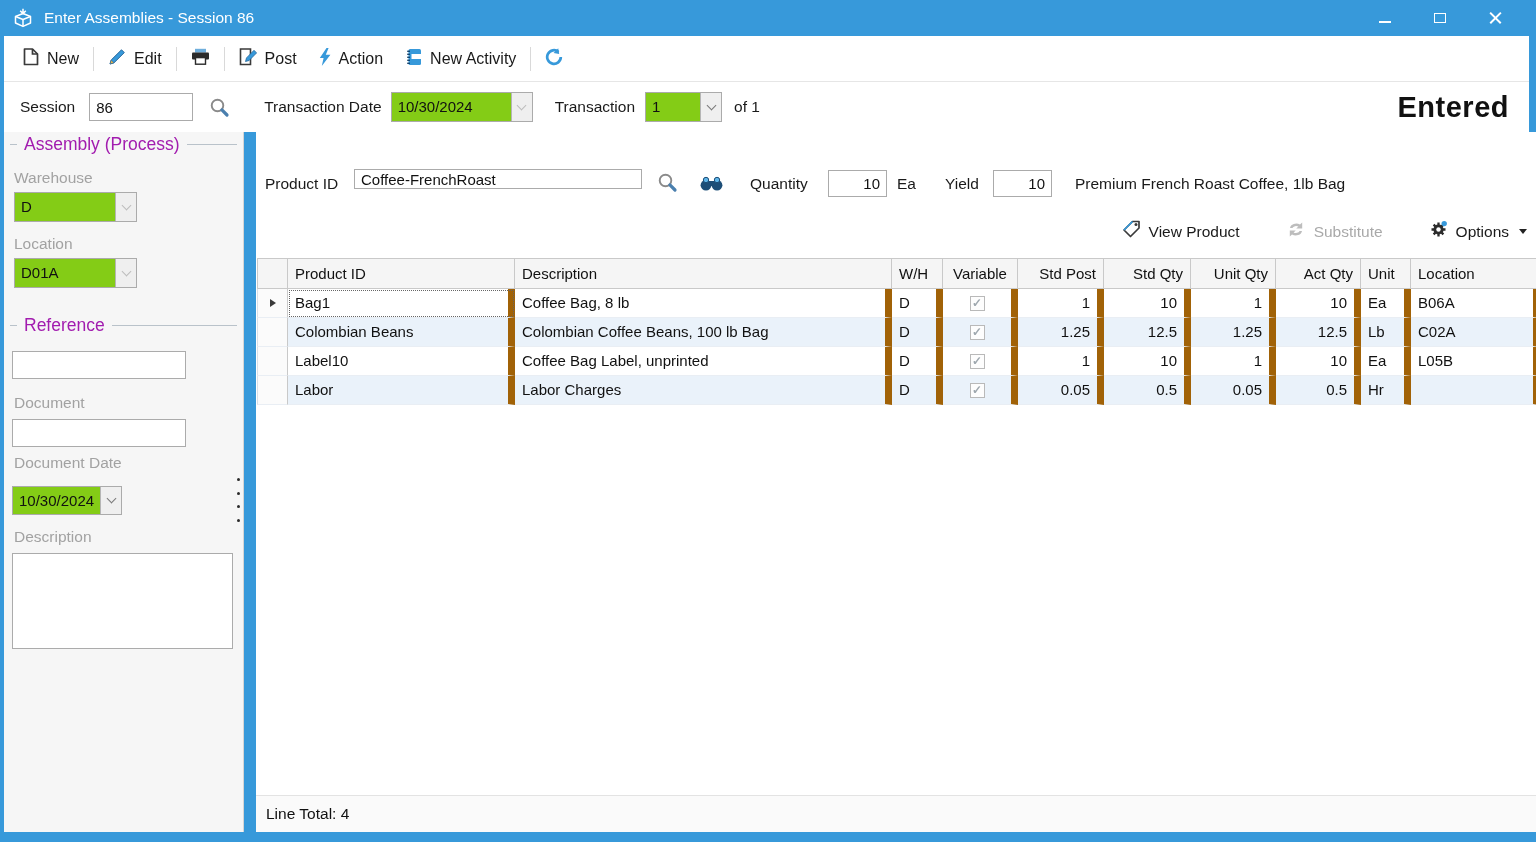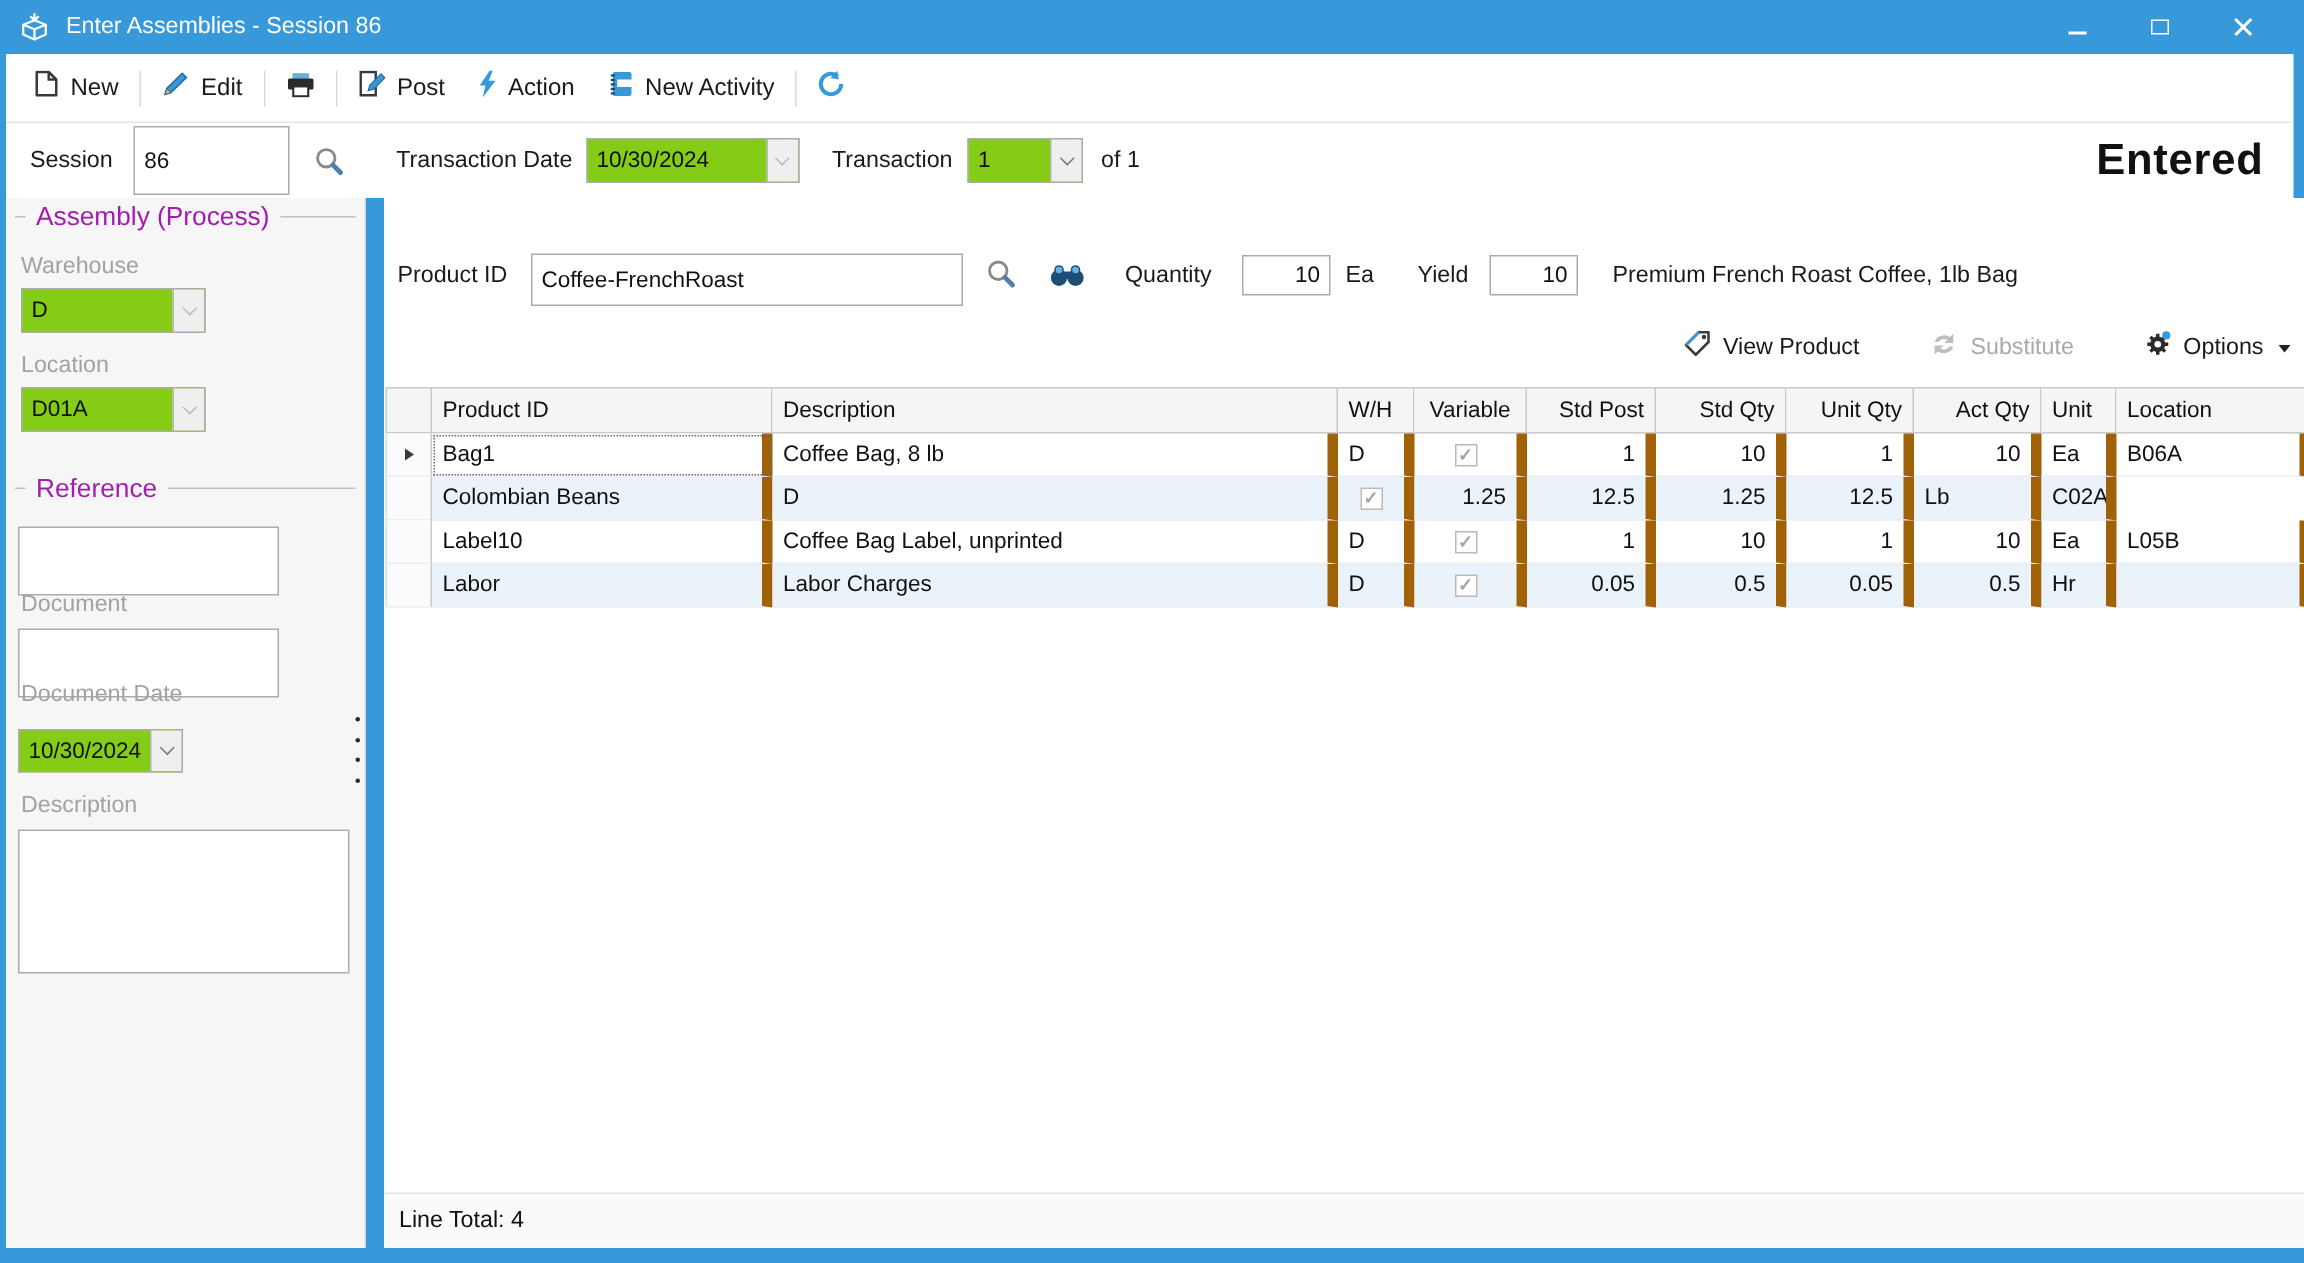--- a/index.html
+++ b/index.html
@@ -20,21 +20,21 @@
 
   
   .toolbar { position:absolute; left:4px; top:36px; width:1525px; height:46px; background:#fff; border-bottom:1px solid #E6E6E6; display:flex; align-items:center; padding-left:8px; }
   .tb-btn { display:flex; align-items:center; gap:8px; border:none; background:transparent; font-family:inherit; font-size:16px; color:#1a1a1a; padding:0 11px; height:34px; cursor:default; }
   .tb-sep { width:1px; height:24px; background:#D9D9D9; margin:0 3px; }
 
   
   .session-bar { position:absolute; left:4px; top:82px; width:1525px; height:50px; background:#fff; display:flex; align-items:center; padding-left:16px; }
   .lbl { font-size:15.5px; color:#1a1a1a; white-space:nowrap; }
   .glbl { font-size:15.5px; color:#A2A2A2; white-space:nowrap; }
-  input.txt { border:1px solid #ABABAB; background:#fff; height:46px; font-family:inherit; font-size:15px; padding:0 6px; color:#111; outline:none; }
+  input.txt { border:1px solid #ABABAB; background:#fff; height:28px; font-family:inherit; font-size:15px; padding:0 6px; color:#111; outline:none; }
   .num-input { text-align:right; }
   .combo { display:flex; border:1px solid #ABABAB; background:#84cc16; height:30px; align-items:stretch; }
   .combo .val { flex:1; font-size:15px; color:#111; padding:5px 6px 0 6px; white-space:nowrap; overflow:hidden; }
   .combo .arrow { width:21px; background:#EFEFEF; border-left:1px solid #B5B5B5; display:flex; align-items:center; justify-content:center; }
   .chev { display:block; width:7px; height:7px; border-right:1.7px solid #7A7A7A; border-bottom:1.7px solid #7A7A7A; transform:rotate(45deg); margin-top:-4px; }
   .combo.disabled .chev { border-color:#BDBDBD; }
   .status-entered { margin-left:auto; margin-right:20px; font-size:29px; font-weight:bold; color:#111; letter-spacing:0.5px; }
 
   
   .left-panel { position:absolute; left:4px; top:132px; width:240px; height:700px; background:#F6F6F6; border-right:1px solid #D5D5D5; }
@@ -234,21 +234,21 @@
 
   <div class="splitter">
       <i></i>
       <i></i>
       <i></i>
       <i></i>
     </div>
 
   <div class="main">
     <span class="lbl m-abs" style="left:9px; top:43px;">Product ID</span>
-    <input class="txt m-abs" style="left: 98px; top: 37px; width: 288px; height: 35px;" value="Coffee-FrenchRoast">
+    <input class="txt m-abs" style="left: 98px; top: 37px; width: 288px; height: 20px;" value="Coffee-FrenchRoast">
     <button class="icon-btn m-abs" style="left:401px; top:40px;">
         <svg width="21" height="21" viewBox="0 0 21 21">
           <circle cx="8.5" cy="8.5" r="5.8" fill="none" stroke="#8a8a8a" stroke-width="1.9"></circle>
           <path d="M12.9 12.9 L18 18" stroke="#4A7FAE" stroke-width="3.2" stroke-linecap="round"></path>
         </svg>
       </button>
     <button class="icon-btn m-abs" style="left:444px; top:44px;">
         <svg width="23" height="15" viewBox="0 0 23 15">
           <rect x="8.5" y="5" width="6" height="5" fill="#1D4E77"></rect>
           <circle cx="6" cy="9.2" r="5.4" fill="#1D4E77"></circle>
@@ -325,20 +325,21 @@
         <div class="bc num">10</div>
         <div class="bc num">1</div>
         <div class="bc num">10</div>
         <div class="bc">Ea</div>
         <div class="bc">B06A</div>
       </div>
 
       <div class="g-row alt">
         <div class="bc"></div>
         <div class="bc">Colombian Beans</div>
+        <div class="bc">Colombian Coffee Beans, 100 lb Bag</div>
         <div class="bc">D</div>
         <div class="bc cb-wrap">
             <span class="cb"></span>
           </div>
         <div class="bc num">1.25</div>
         <div class="bc num">12.5</div>
         <div class="bc num">1.25</div>
         <div class="bc num">12.5</div>
         <div class="bc">Lb</div>
         <div class="bc">C02A</div>

